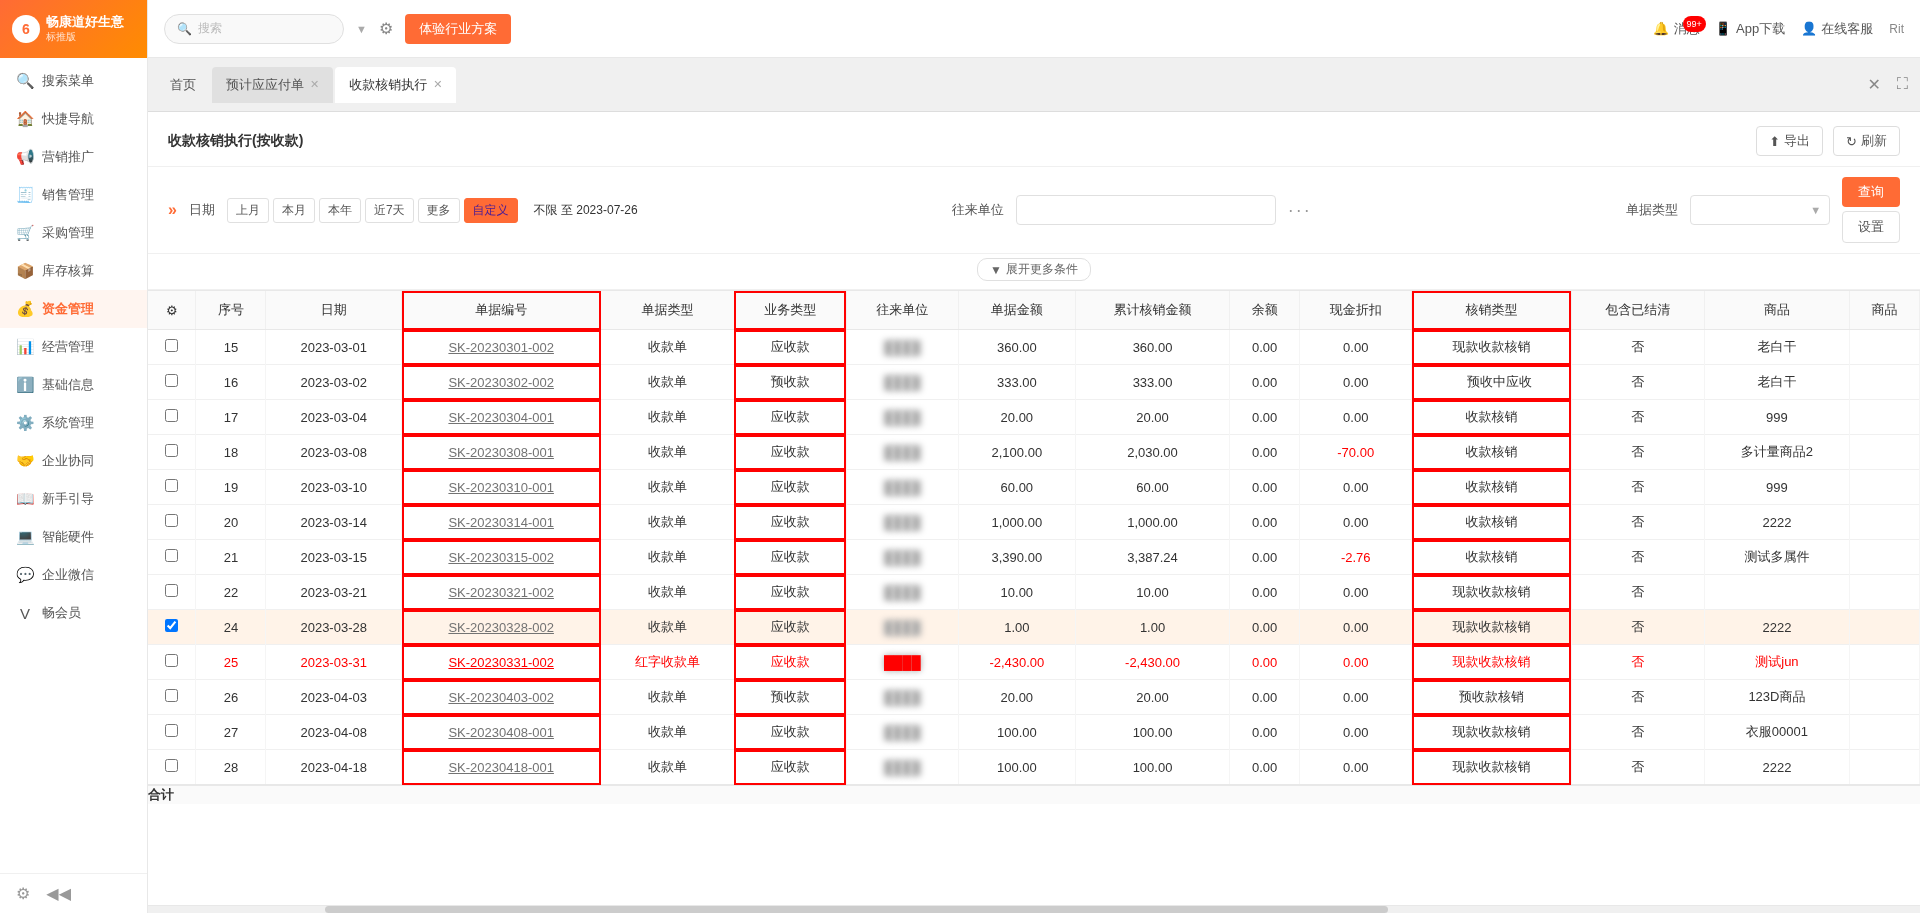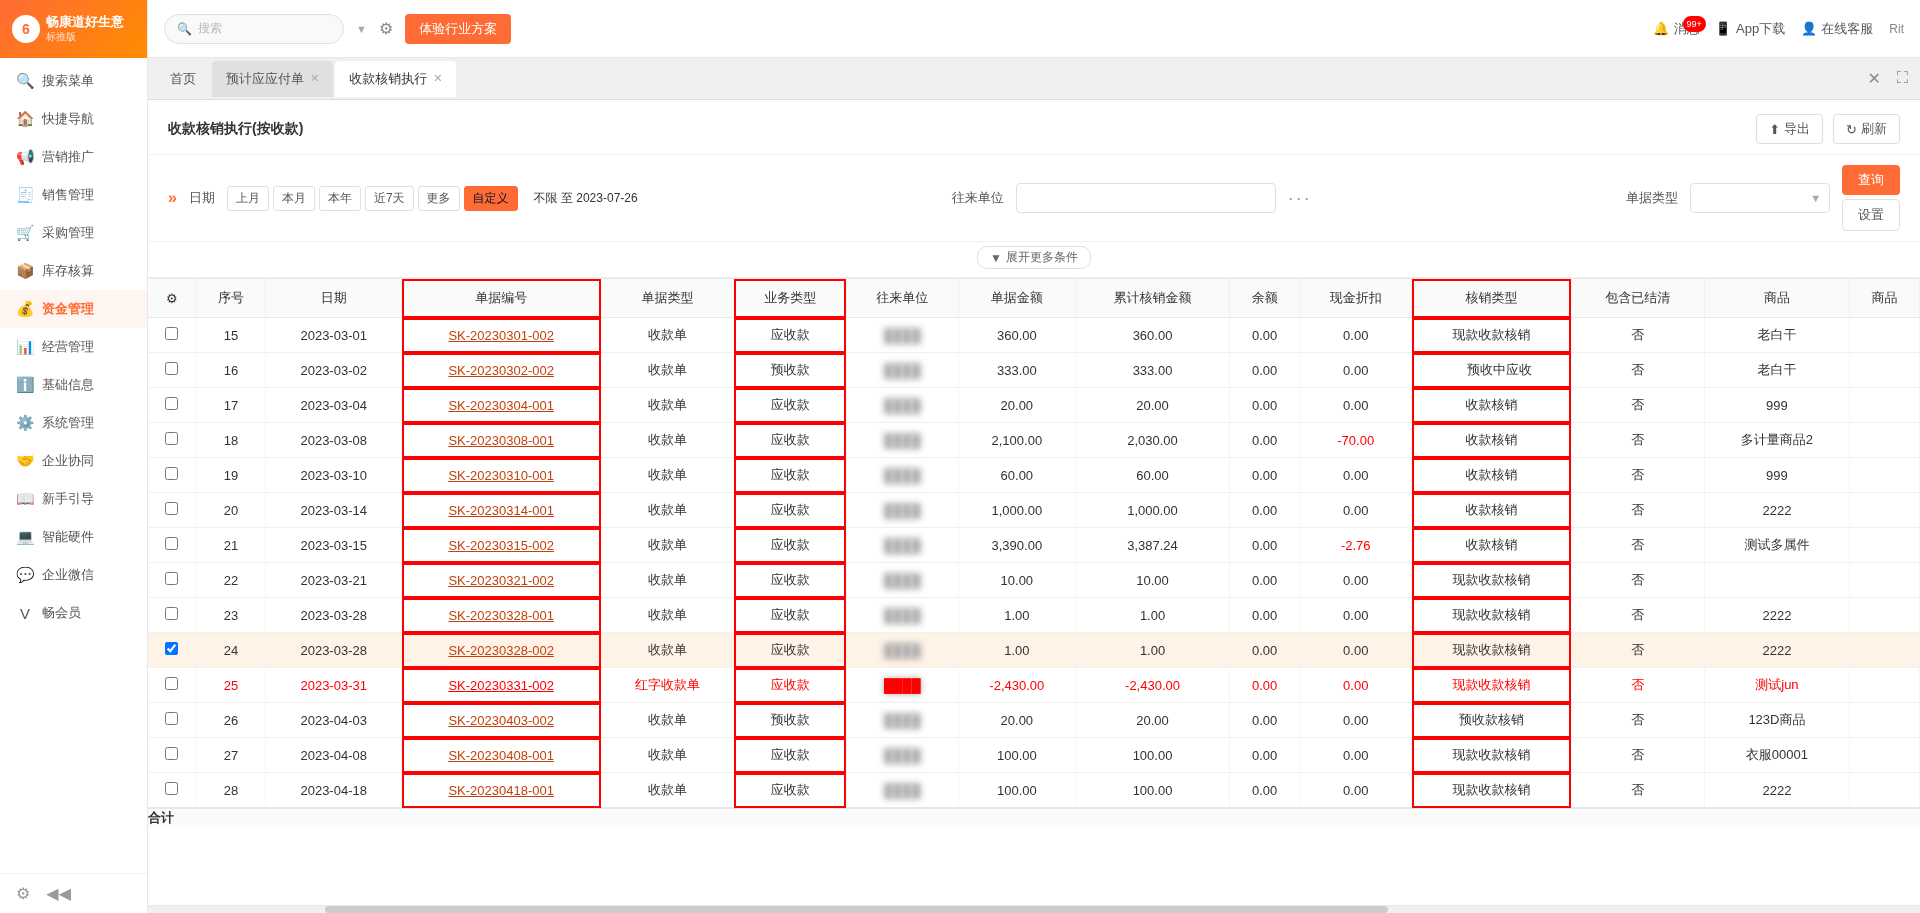--- a/index.html
+++ b/index.html
@@ -91,21 +91,21 @@
       position: absolute; top: -4px; right: -6px;
       background: #f00; color: #fff; font-size: 9px;
       border-radius: 8px; padding: 0 4px; min-width: 16px; height: 16px;
       display: flex; align-items: center; justify-content: center;
     }
     .topbar-action-item { display: flex; align-items: center; gap: 4px; cursor: pointer; }
     .topbar-user { color: #888; font-size: 12px; }
 
     
     .tabbar {
-      height: 42px;
+      height: 54px;
       background: #f0f0f0;
       display: flex; align-items: center;
       border-bottom: 1px solid #ddd;
       padding: 0 8px;
       gap: 2px;
     }
     .tab {
       height: 36px;
       display: flex; align-items: center;
       padding: 0 14px; gap: 6px;
@@ -156,21 +156,21 @@
       border-bottom: 1px solid #f0f0f0;
       display: flex; align-items: center; gap: 12px; flex-wrap: wrap;
     }
     .filter-toggle { color: #ff6b35; cursor: pointer; font-size: 16px; font-weight: bold; }
     .filter-label { color: #555; font-size: 13px; white-space: nowrap; }
     .filter-date-btns { display: flex; gap: 4px; }
     .filter-date-btn {
       padding: 3px 8px; border: 1px solid #e0e0e0; border-radius: 3px;
       cursor: pointer; font-size: 12px; color: #555; background: #fff;
     }
-    .filter-date-btn.custom { background: #ff6b35; color: #0f172a; border-color: #ff6b35; }
+    .filter-date-btn.custom { background: #ff6b35; color: #4c1d95; border-color: #ff6b35; }
     .filter-date-range { color: #333; font-size: 12px; }
     .filter-input {
       flex: 1; height: 30px;
       border: 1px solid #e0e0e0; border-radius: 4px;
       padding: 0 10px; font-size: 13px; color: #333;
       min-width: 120px; max-width: 260px;
     }
     .filter-dots { color: #999; font-size: 18px; letter-spacing: 2px; }
     .filter-select-container {
       display: flex; align-items: center; gap: 4px;
@@ -219,21 +219,21 @@
     tbody tr { border-bottom: 1px solid #f0f0f0; }
     tbody tr.selected-row { background: #fff3e8; }
     tbody tr.red-row td { color: #f00; }
     tbody td {
       padding: 8px 8px;
       border-right: 1px solid #f5f5f5;
       text-align: center;
       color: #333;
       white-space: nowrap;
     }
-    tbody td.link { color: #c2410c; cursor: pointer; text-decoration: underline; }
+    tbody td.link { color: #737373; cursor: pointer; text-decoration: underline; }
     tbody td.red-val { color: #f00; }
     tbody td.gray-blur { color: transparent; text-shadow: 0 0 6px #aaa; }
     .table-footer {
       border-top: 2px solid #e8e8e8;
       background: #fafafa;
     }
     .table-footer td { font-weight: bold; color: #333; }
 
     
     .table-scrollbar {
@@ -579,37 +579,20 @@
               <td class="gray-blur">████</td>
               <td>10.00</td>
               <td>10.00</td>
               <td>0.00</td>
               <td>0.00</td>
               <td style="outline: rgb(255, 0, 0) solid 2.5px; outline-offset: -2px;">现款收款核销</td>
               <td>否</td>
               <td></td>
               <td></td>
             </tr>
-            <tr>
-              <td><input type="checkbox" style=""></td>
-              <td>23</td>
-              <td>2023-03-28</td>
-              <td class="link" style="outline: rgb(255, 0, 0) solid 2.5px; outline-offset: -2px;">SK-20230328-001</td>
-              <td>收款单</td>
-              <td style="outline: rgb(255, 0, 0) solid 2.5px; outline-offset: -2px;">应收款</td>
-              <td class="gray-blur">████</td>
-              <td>1.00</td>
-              <td>1.00</td>
-              <td>0.00</td>
-              <td>0.00</td>
-              <td style="outline: rgb(255, 0, 0) solid 2.5px; outline-offset: -2px;">现款收款核销</td>
-              <td>否</td>
-              <td>2222</td>
-              <td></td>
-            </tr>
             <tr class="selected-row">
               <td><input type="checkbox" checked="" style=""></td>
               <td>24</td>
               <td>2023-03-28</td>
               <td class="link" style="outline: rgb(255, 0, 0) solid 2.5px; outline-offset: -2px;">SK-20230328-002</td>
               <td>收款单</td>
               <td style="outline: rgb(255, 0, 0) solid 2.5px; outline-offset: -2px;">应收款</td>
               <td class="gray-blur">████</td>
               <td>1.00</td>
               <td>1.00</td>

